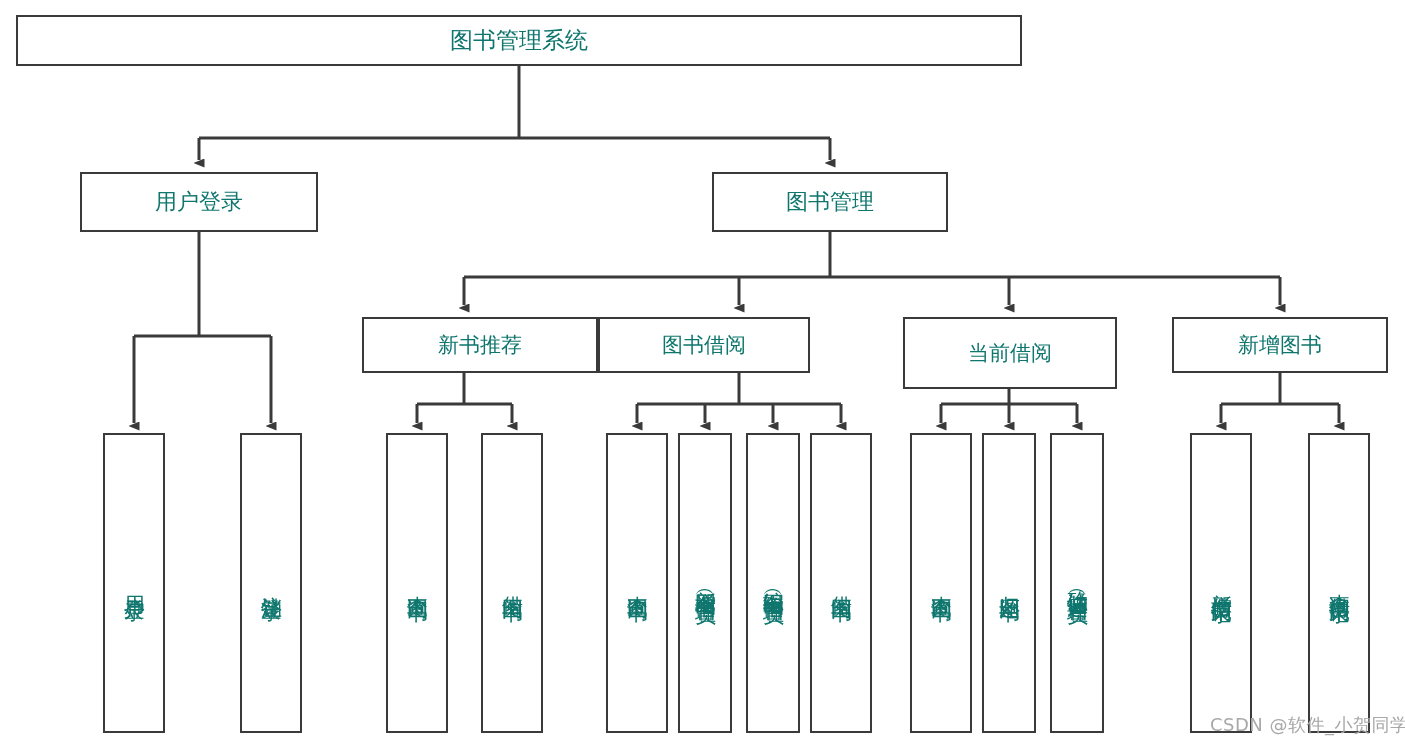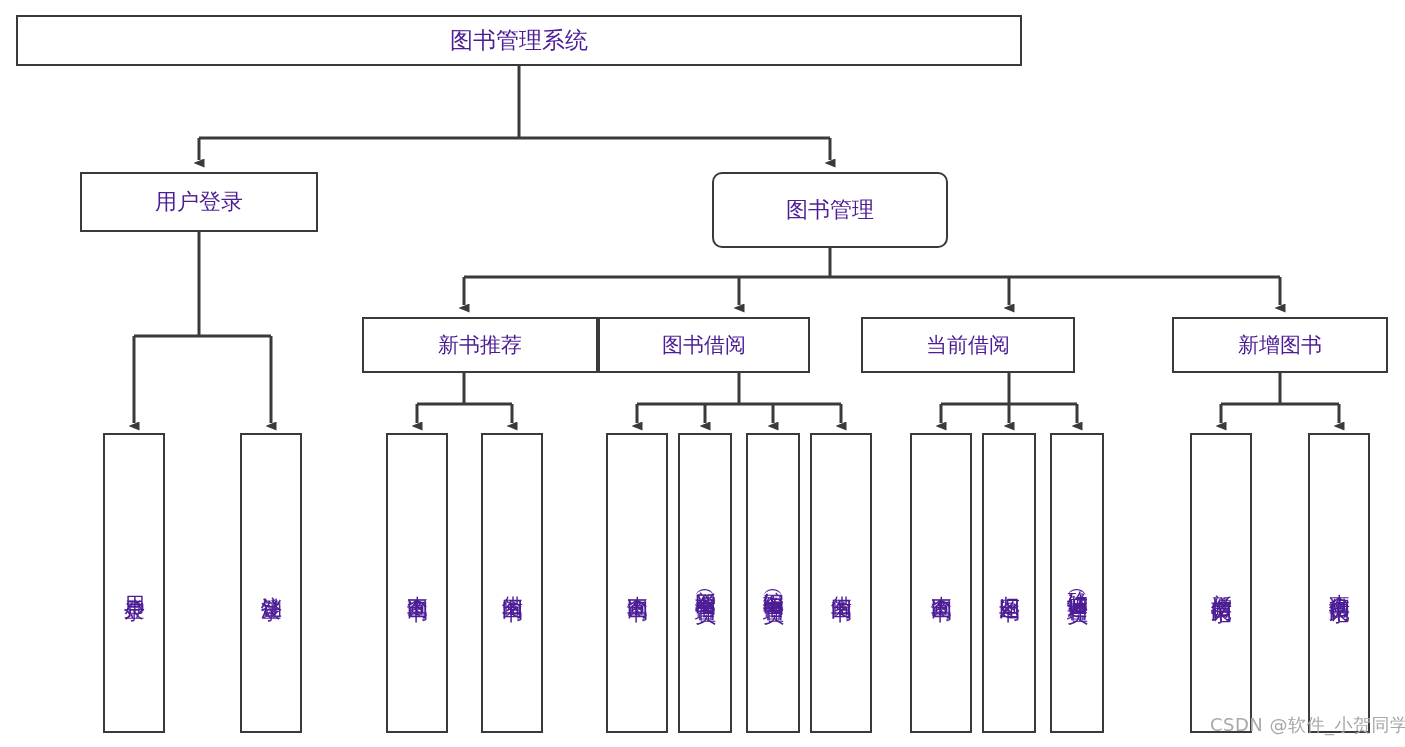--- a/index.html
+++ b/index.html
@@ -18,21 +18,21 @@
     overflow: hidden;
   }
   .node {
     position: absolute;
     box-sizing: border-box;
     background: #ffffff;
     border: 2px solid #3a3a3a;
     display: flex;
     align-items: center;
     justify-content: center;
-    color: #4c1d95;
+    color: #0f766e;
     line-height: 1.18;
   }
   .node.root {
     font-size: 23px;
   }
   .node.lvl1 {
     font-size: 22px;
   }
   .node.lvl2 {
     font-size: 21px;
@@ -126,31 +126,31 @@
     </g>
   </svg>
 
   <div class="node root" style="left:16px; top:15px; width:1006px; height:51px;">
     <span>图书管理系统</span>
   </div>
 
   <div class="node lvl1" style="left:80px; top:172px; width:238px; height:60px;">
     <span>用户登录</span>
   </div>
-  <div class="node lvl1" style="left:712px; top:172px; width:236px; height:76px;border-radius:10px;">
+  <div class="node lvl1" style="left:712px; top:172px; width:236px; height:60px;">
     <span>图书管理</span>
   </div>
 
   <div class="node lvl2" style="left:362px; top:317px; width:236px; height:56px;">
     <span>新书推荐</span>
   </div>
   <div class="node lvl2" style="left:598px; top:317px; width:212px; height:56px;">
     <span>图书借阅</span>
   </div>
-  <div class="node lvl2" style="left:861px; top:317px; width:214px; height:56px;">
+  <div class="node lvl2" style="left:903px; top:317px; width:214px; height:72px;">
     <span>当前借阅</span>
   </div>
   <div class="node lvl2" style="left:1172px; top:317px; width:216px; height:56px;">
     <span>新增图书</span>
   </div>
 
   <div class="node leaf" style="left:103px; top:433px; width:62px; height:300px;">
     <span class="vtext">用户登录</span>
   </div>
   <div class="node leaf" style="left:240px; top:433px; width:62px; height:300px;">

